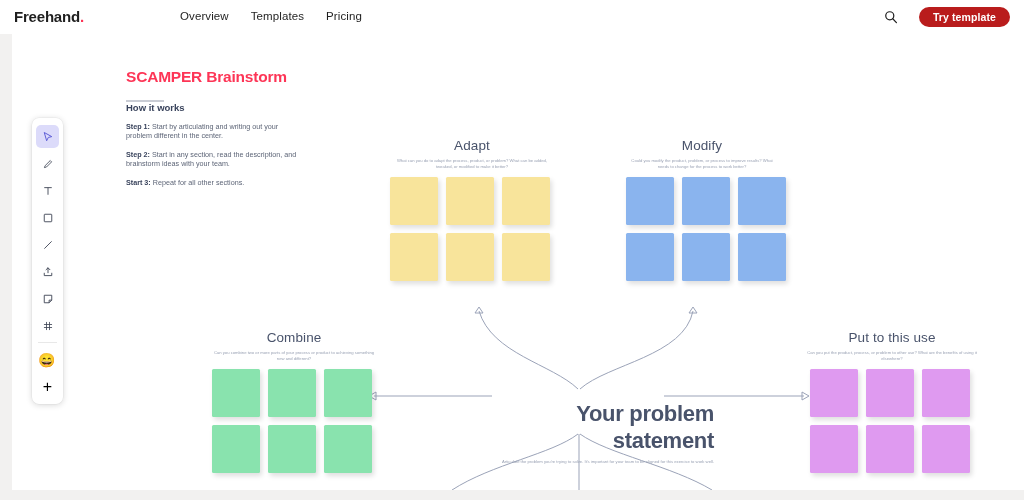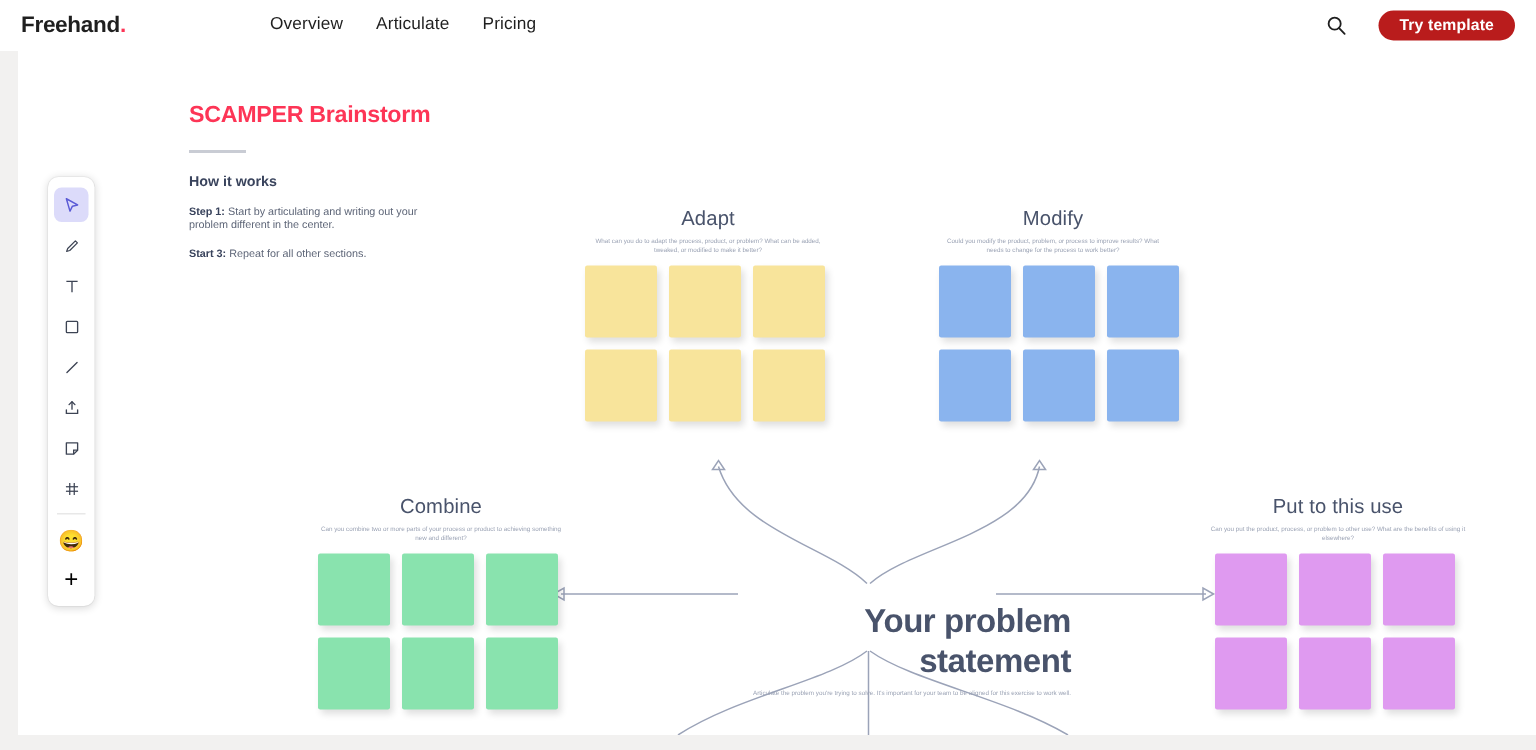--- a/index.html
+++ b/index.html
@@ -55,21 +55,21 @@
   .tool-sep { width: 19px; height: 1px; background: #e8e8e8; margin: 3px 0; }
   .tool .emoji { font-size: 14px; line-height: 1; }
 
   
   .info { position: absolute; left: 126px; top: 68px; width: 180px; }
   .info h1 { font-size: 15.5px; color: #fd3556; font-weight: 700; letter-spacing: -0.2px; }
   .info .sub {
     margin-top: 7px; font-size: 11.5px; color: #8a93a5; line-height: 15px; font-weight: 400;
   }
   .rule { margin-top: 14px; width: 38px; height: 1.5px; background: #c9ccd4; }
-  .info h2 { margin-top: 14px; font-size: 9.5px; color: #39435c; font-weight: 700; }
+  .info h2 { font-size: 9.5px; color: #39435c; font-weight: 700; }
   .step { margin-top: 9px; font-size: 7.2px; color: #5d6577; line-height: 9.5px; }
   .step b { color: #39435c; font-weight: 700; }
 
   
   .section { position: absolute; }
   .section .title {
     text-align: center; font-size: 13.5px; color: #49536b; font-weight: 400; letter-spacing: 0.1px;
   }
   .section .desc {
     text-align: center; font-size: 4.2px; color: #9aa2b4; line-height: 6px; margin-top: 5px;
@@ -94,21 +94,21 @@
 <body>
 
 <div id="app">
 
   <div class="topbar">
     <div class="brand">
       <span>Freehand</span><span class="dot">.</span>
     </div>
     <div class="navlinks">
       <a href="#">Overview</a>
-      <a href="#">Articulate</a>
+      <a href="#">Templates</a>
       <a href="#">Pricing</a>
     </div>
     <span class="search-icon">
       <svg viewBox="0 0 16 16" width="14" height="14">
           <circle cx="6.6" cy="6.6" r="4.6" fill="none" stroke="#1f1f1f" stroke-width="1.4"></circle>
           <line x1="10" y1="10" x2="14.2" y2="14.4" stroke="#1f1f1f" stroke-width="1.4" stroke-linecap="round"></line>
         </svg>
     </span>
     <button class="try-btn">Try template</button>
   </div>
@@ -256,18 +256,22 @@
 
   <div class="info">
     <h1>SCAMPER Brainstorm</h1>
     <div class="rule"></div>
     <h2>How it works</h2>
     <div class="step">
       <b>Step 1:</b>
       <span>Start by articulating and writing out your problem different in the center.</span>
     </div>
     <div class="step">
+      <b>Step 2:</b>
+      <span>Start in any section, read the description, and brainstorm ideas with your team.</span>
+    </div>
+    <div class="step">
       <b>Start 3:</b>
       <span>Repeat for all other sections.</span>
     </div>
   </div>
 
 </div>
 
 </body></html>

